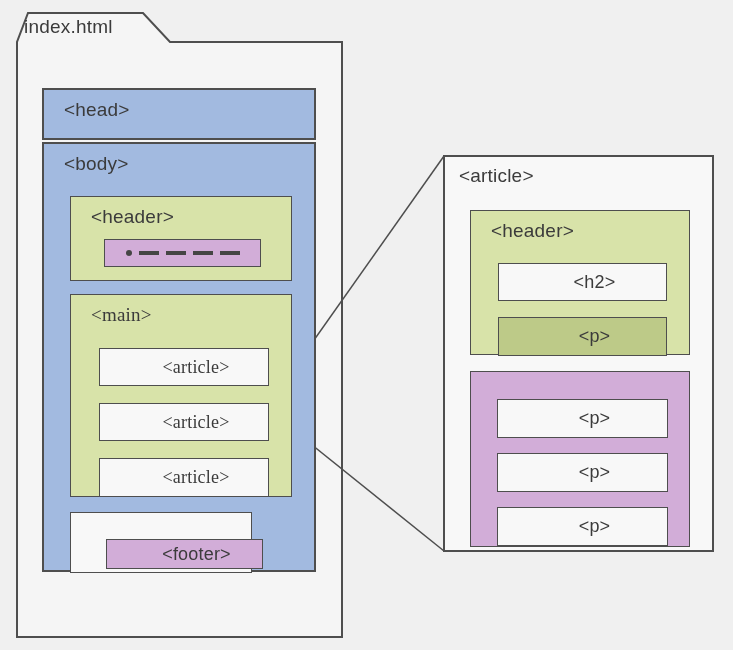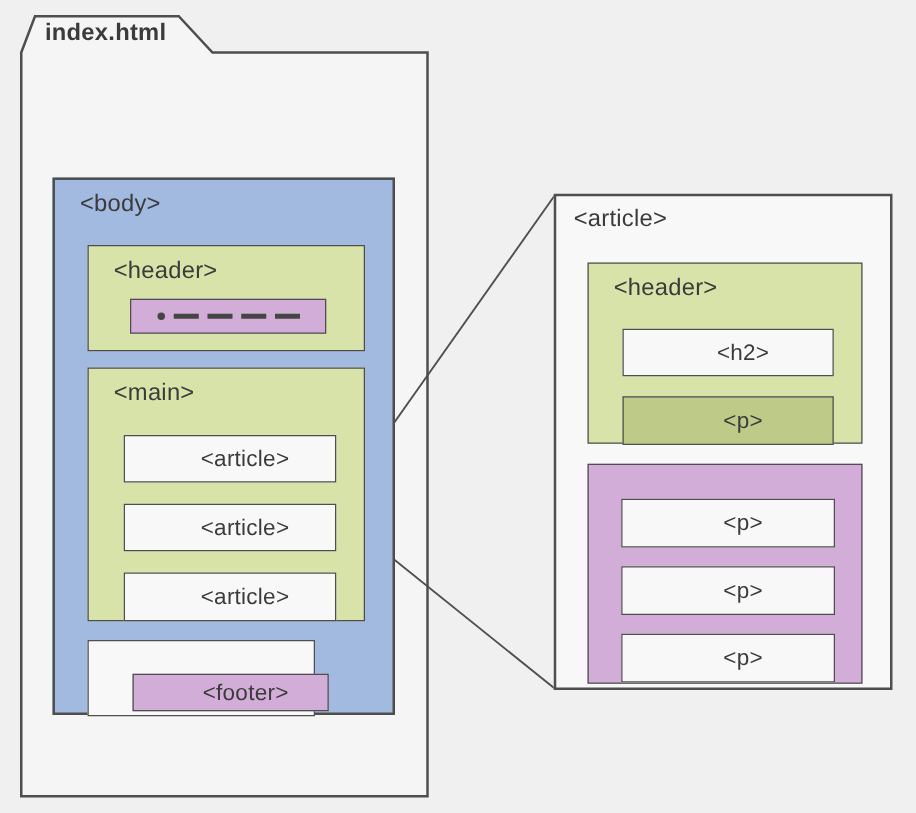--- a/index.html
+++ b/index.html
@@ -32,22 +32,22 @@
   .tag-label{
     position:absolute;left:20px;top:9px;
     font-size:19px;letter-spacing:.2px;color:var(--text);
     white-space:nowrap;
   }
   .center-label{
     display:flex;align-items:center;justify-content:center;
     font-size:18px;letter-spacing:.2px;color:var(--text);padding-left:24px;
   }
   .folder-title{
-    position:absolute;left:36px;top:16px;
-    font-size:19px;letter-spacing:.2px;color:var(--text);font-weight:bold;
+    position:absolute;left:24px;top:16px;
+    font-size:19px;letter-spacing:.2px;color:var(--text);
   }
   .detail-title{
     position:absolute;left:459px;top:165px;
     font-size:19px;letter-spacing:.2px;color:var(--text);
   }
   
   .nav-glyph{
     position:absolute;left:33px;top:42px;width:157px;height:28px;
     background:var(--purple);border:1.5px solid var(--border);
     display:flex;align-items:center;justify-content:center;gap:7px;
@@ -64,36 +64,39 @@
     <path d="M17 637 L17 42 L28 13 L143 13 L170 42 L342 42 L342 637 Z" fill="#f5f5f5" stroke="#4e4e4e" stroke-width="2"></path>
   </svg>
 
   <svg class="layer" viewBox="0 0 733 650">
     <line x1="266" y1="408" x2="444" y2="156" stroke="#4e4e4e" stroke-width="1.5"></line>
     <line x1="266" y1="408" x2="444" y2="551" stroke="#4e4e4e" stroke-width="1.5"></line>
   </svg>
 
   <div class="folder-title">index.html</div>
 
+  <div class="box blue" style="left:42px;top:88px;width:274px;height:52px;">
+    <span class="tag-label">&lt;head&gt;</span>
+  </div>
 
   <div class="box blue" style="left:42px;top:142px;width:274px;height:430px;">
     <span class="tag-label">&lt;body&gt;</span>
 
     <div class="box green thin" style="left:26px;top:40px;width:222px;height:85px;">
       <span class="tag-label">&lt;header&gt;</span>
       <div class="nav-glyph">
         <span class="dot"></span>
         <span class="dash"></span>
         <span class="dash"></span>
         <span class="dash"></span>
         <span class="dash"></span>
       </div>
     </div>
 
-    <div class="box green thin" style="left:26px;top:138px;width:222px;height:203px;">
+    <div class="box green thin" style="left:26px;top:138px;width:222px;height:203px;font-family:Liberation Serif, serif;">
       <span class="tag-label">&lt;main&gt;</span>
       <div class="box white thin center-label" style="left:28px;top:41px;width:170px;height:38px;">&lt;article&gt;</div>
       <div class="box white thin center-label" style="left:28px;top:96px;width:170px;height:38px;">&lt;article&gt;</div>
       <div class="box white thin center-label" style="left:28px;top:151px;width:170px;height:39px;">&lt;article&gt;</div>
     </div>
 
     <div class="box white thin" style="left:26px;top:356px;width:182px;height:61px;">
       <div class="box purple thin center-label" style="left:35px;top:14px;width:157px;height:30px;">&lt;footer&gt;</div>
     </div>
   </div>

